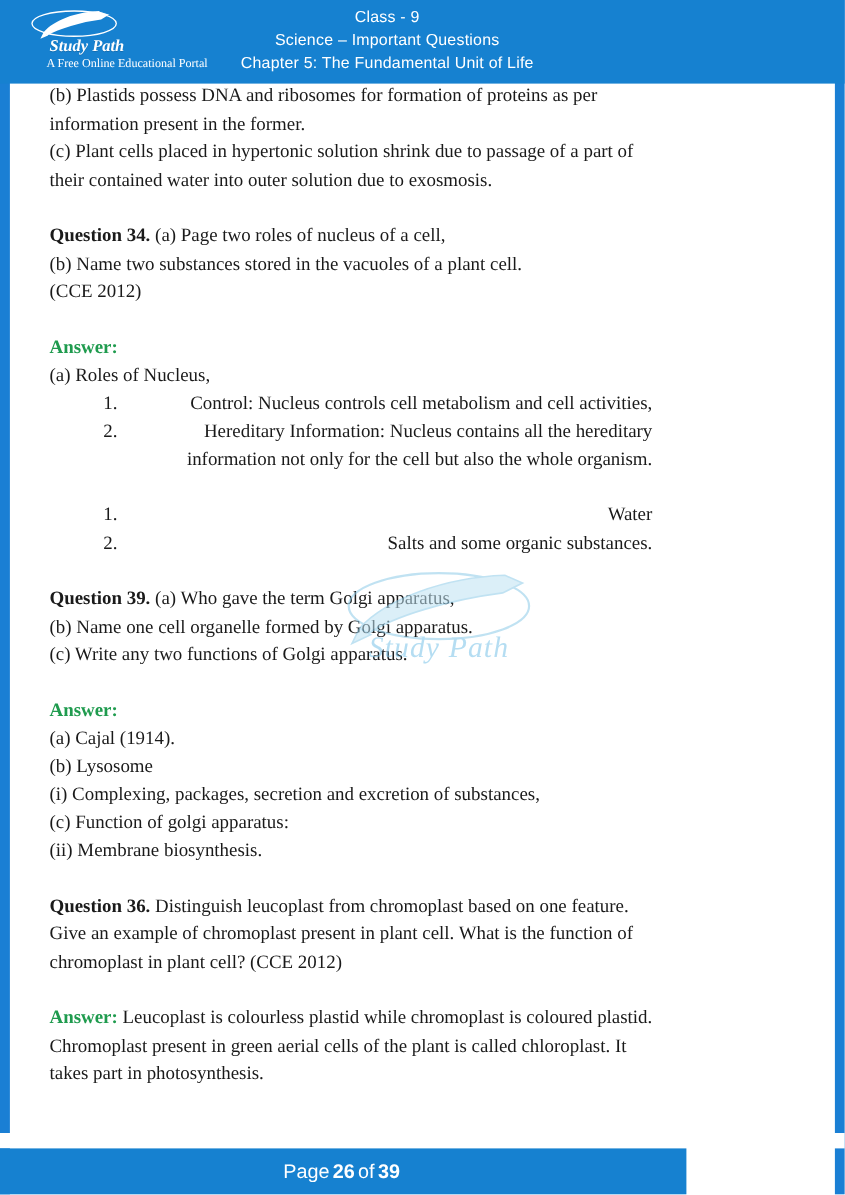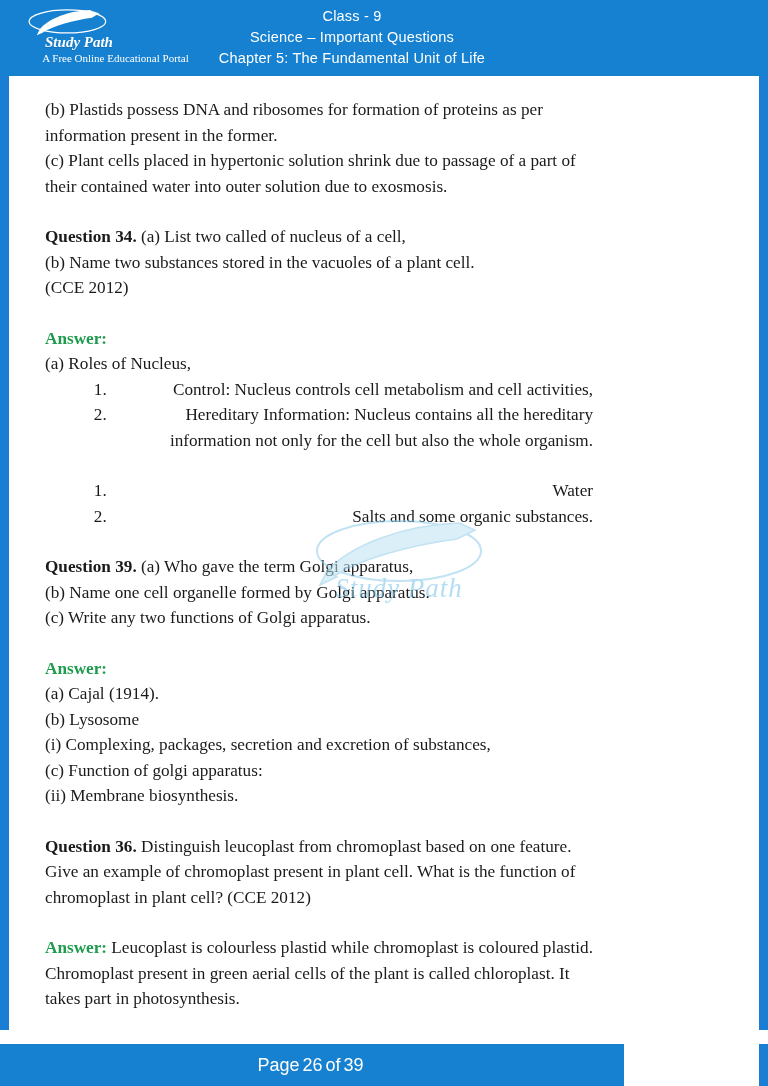--- a/index.html
+++ b/index.html
@@ -82,21 +82,21 @@
     top: 48px;
     width: 215px;
     text-align: center;
     font-family: "Liberation Serif", serif;
     font-size: 11px;
     color: #ffffff;
   }
   
   .content {
     position: absolute;
-    top: 87px;
+    top: 64px;
     left: 0;
     width: 600px;
     padding: 10px 16px 0 36px;
     box-sizing: border-box;
     font-size: 17.2px;
     line-height: 25.5px;
   }
   p { margin: 0; }
   .blank { height: 25px; }
   .q-label { font-weight: bold; }
@@ -141,21 +141,21 @@
     width: 624px;
     height: 42px;
     background: #1681d0;
     color: #ffffff;
     font-family: "Liberation Sans", sans-serif;
     font-size: 18px;
     display: flex;
     align-items: center;
     justify-content: center;
   }
-  .footer .pagenum { font-weight: normal; padding: 0 3px; }
+  .footer .pagenum { font-weight: bold; padding: 0 3px; }
   .footer-gap {
     position: absolute;
     left: -9px;
     bottom: 42px;
     width: 768px;
     height: 14px;
     background: #ffffff;
   }
 </style>
 </head>
@@ -181,21 +181,21 @@
     </div>
   </div>
 
   <div class="content">
 
     <p>(b) Plastids possess DNA and ribosomes for formation of proteins as per information present in the former.</p>
     <p>(c) Plant cells placed in hypertonic solution shrink due to passage of a part of their contained water into outer solution due to exosmosis.</p>
 
     <div class="blank"></div>
 
-    <p><span class="q-label">Question 34.</span> <span>(a) List two called of nucleus of a cell,</span></p>
+    <p><span class="q-label">Question 34.</span> <span>(a) Page two roles of nucleus of a cell,</span></p>
     <p>(b) Name two substances stored in the vacuoles of a plant cell.</p>
     <p>(CCE 2012)</p>
 
     <div class="blank"></div>
 
     <p class="answer-label">Answer:</p>
     <p>(a) Roles of Nucleus,</p>
     <ol class="sub">
       <li>Control: Nucleus controls cell metabolism and cell activities,</li>
       <li>Hereditary Information: Nucleus contains all the hereditary information not only for the cell but also the whole organism.</li>

